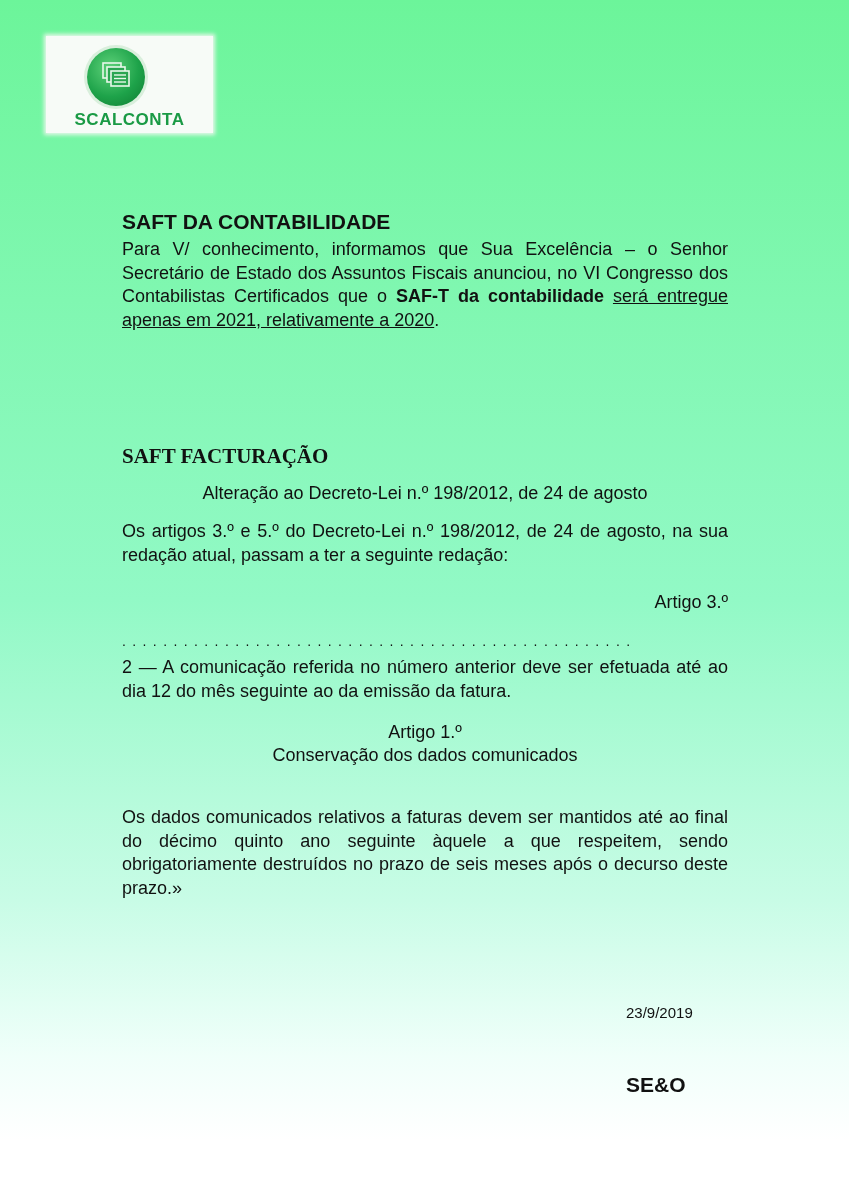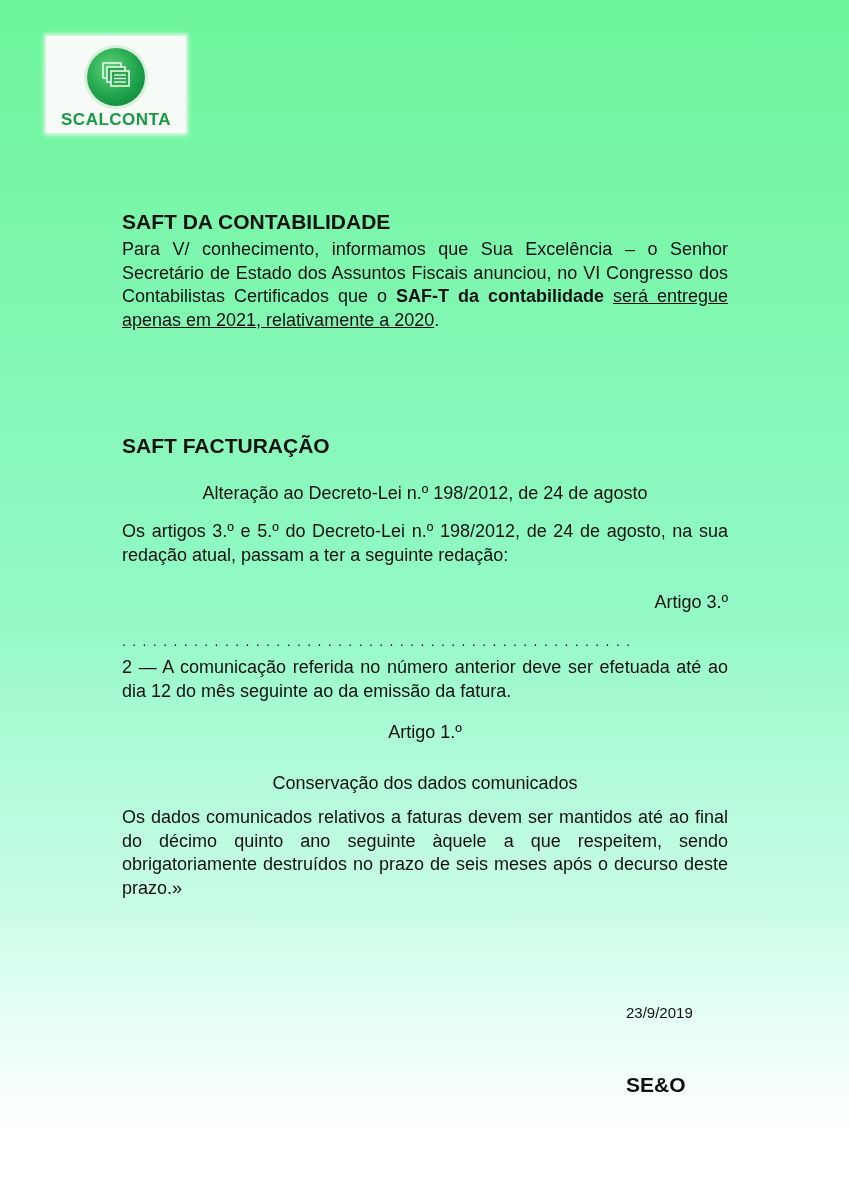--- a/index.html
+++ b/index.html
@@ -4,21 +4,21 @@
 <style>
   html, body { margin: 0; padding: 0; }
   body {
     width: 849px; height: 1200px; overflow: hidden;
     background: linear-gradient(to bottom, #6cf59a 0%, #80f7b1 25%, #92f9c6 50%, #c8fce6 75%, #f0fffa 88%, #ffffff 95%, #ffffff 100%);
     font-family: "Liberation Sans", sans-serif;
     color: #111;
     position: relative;
   }
   .logo {
-    position: absolute; left: 46px; top: 36px; width: 140px; height: 97px;
+    position: absolute; left: 46px; top: 36px; width: 167px; height: 97px;
     background: #f7fbf7;
     box-shadow: 0 0 4px 2px #e8f7ea;
   }
   .logo-circle {
     position: absolute; left: 41px; top: 12px; width: 58px; height: 58px; border-radius: 50%;
     background: radial-gradient(circle at 40% 35%, #5fd27a 0%, #1ea34a 55%, #0d7a30 100%);
     box-shadow: 0 0 0 3px #d9efdc;
   }
   .logo-circle svg { position: absolute; left: 14px; top: 13px; }
   .logo-text {
@@ -50,32 +50,32 @@
   </div>
   <div class="logo-text">SCALCONTA</div>
 </div>
 
 <div class="h" style="top:196px;">SAFT DA CONTABILIDADE</div>
 
 <div class="content just" style="top:238px;">
   <span>Para V/ conhecimento, informamos que Sua Excelência – o Senhor Secretário de Estado dos Assuntos Fiscais anunciou, no VI Congresso dos Contabilistas Certificados que o </span><b>SAF-T da contabilidade</b><span> </span><span class="u">será entregue apenas em 2021, relativamente a 2020</span><span>.</span>
 </div>
 
-<div class="h" style="top:420px;">SAFT FACTURAÇÃO</div>
+<div class="h" style="top:430px;font-family:Liberation Serif, serif;">SAFT FACTURAÇÃO</div>
 
 <div class="content center" style="top:482px;">Alteração ao Decreto-Lei n.º 198/2012, de 24 de agosto</div>
 
 <div class="content just" style="top:520px;">Os artigos 3.º e 5.º do Decreto-Lei n.º 198/2012, de 24 de agosto, na sua redação atual, passam a ter a seguinte redação:</div>
 
 <div class="content center" style="top:591px;text-align:right;">Artigo 3.º</div>
 
 <div class="content dots" style="top:630px;">..................................................</div>
 
 <div class="content just" style="top:656px;">2 — A comunicação referida no número anterior deve ser efetuada até ao dia 12 do mês seguinte ao da emissão da fatura.</div>
 
 <div class="content center" style="top:721px;">Artigo 1.º</div>
 
-<div class="content center" style="top:772px;">Conservação dos dados comunicados</div>
+<div class="content center" style="top:744px;">Conservação dos dados comunicados</div>
 
 <div class="content just" style="top:806px;">Os dados comunicados relativos a faturas devem ser mantidos até ao final do décimo quinto ano seguinte àquele a que respeitem, sendo obrigatoriamente destruídos no prazo de seis meses após o decurso deste prazo.»</div>
 
 <div class="date">23/9/2019</div>
 <div class="sig">SE&amp;O</div>
 
 </body></html>

